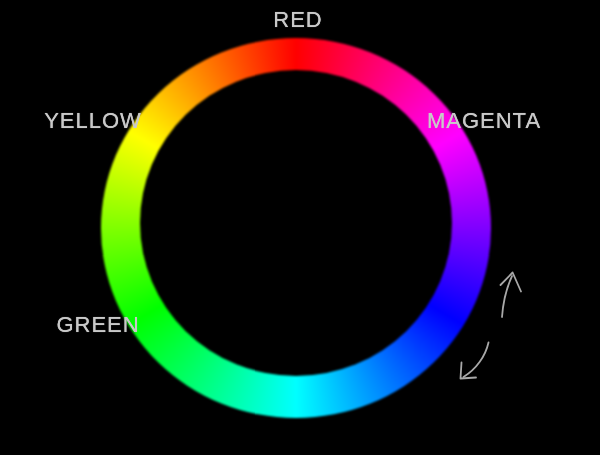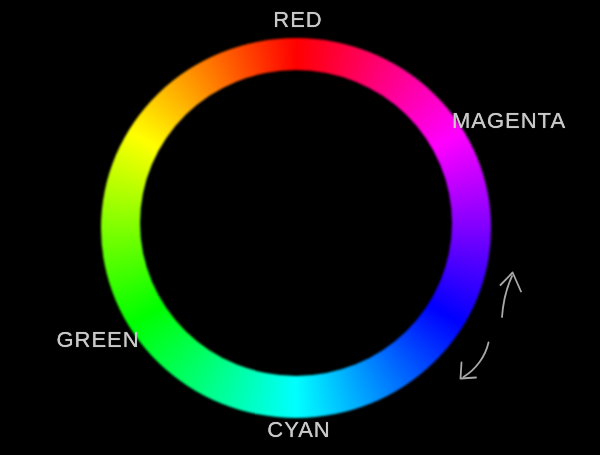--- a/index.html
+++ b/index.html
@@ -50,24 +50,24 @@
     transform: translate(-50%, -50%);
     color: #c9c9c9;
     font-size: 22px;
     font-weight: 400;
     letter-spacing: 1px;
     text-shadow: 0 0 0.7px #c9c9c9;
     white-space: nowrap;
     user-select: none;
   }
   .label-red     { left: 298px; top: 20px;  }
-  .label-magenta { left: 509px; top: 121px; }
+  .label-magenta { left: 484px; top: 121px; }
   .label-blue    { left: 495px; top: 329px; }
   .label-cyan    { left: 299px; top: 430px; }
-  .label-green   { left: 98px;  top: 340px; }
+  .label-green   { left: 98px;  top: 325px; }
   .label-yellow  { left: 93px;  top: 121px; }
 
   
   .arrows-overlay {
     position: absolute;
     left: 0;
     top: 0;
     width: 600px;
     height: 455px;
     pointer-events: none;
@@ -85,22 +85,22 @@
 
 <div class="stage" style="background: rgb(0, 0, 0);">
 
   <div class="wheel">
     <div class="wheel-ring" style="background: conic-gradient(rgb(255, 0, 0), rgb(255, 0, 255), rgb(0, 0, 255), rgb(0, 255, 255), rgb(0, 255, 0), rgb(255, 255, 0), rgb(255, 0, 0));"></div>
     <div class="wheel-hole"></div>
   </div>
 
   <span class="hue-label label-red" style="color: rgb(201, 201, 201);">RED</span>
   <span class="hue-label label-magenta" style="color: rgb(201, 201, 201);">MAGENTA</span>
-  <span class="hue-label label-cyan" style="color: rgb(201, 201, 201);">CYAN</span>
   <span class="hue-label label-green" style="color: rgb(201, 201, 201);">GREEN</span>
+  <span class="hue-label label-yellow" style="color: rgb(201, 201, 201);">YELLOW</span>
 
   <svg class="arrows-overlay" viewBox="0 0 600 455">
     <g>
       <path class="arrow-path" d="M 502 317 C 503 303 506.5 288 512 276" style="stroke: rgb(168, 168, 168);"></path>
       <path class="arrow-path" d="M 500.5 285 L 512.6 272.5 L 521 291.5" style="stroke: rgb(168, 168, 168);"></path>
     </g>
     <g>
       <path class="arrow-path" d="M 488.5 342.5 C 485.5 356 476.5 369 463.5 377" style="stroke: rgb(168, 168, 168);"></path>
       <path class="arrow-path" d="M 461.5 362.5 L 460.5 378.5 L 476 377.5" style="stroke: rgb(168, 168, 168);"></path>
     </g>

